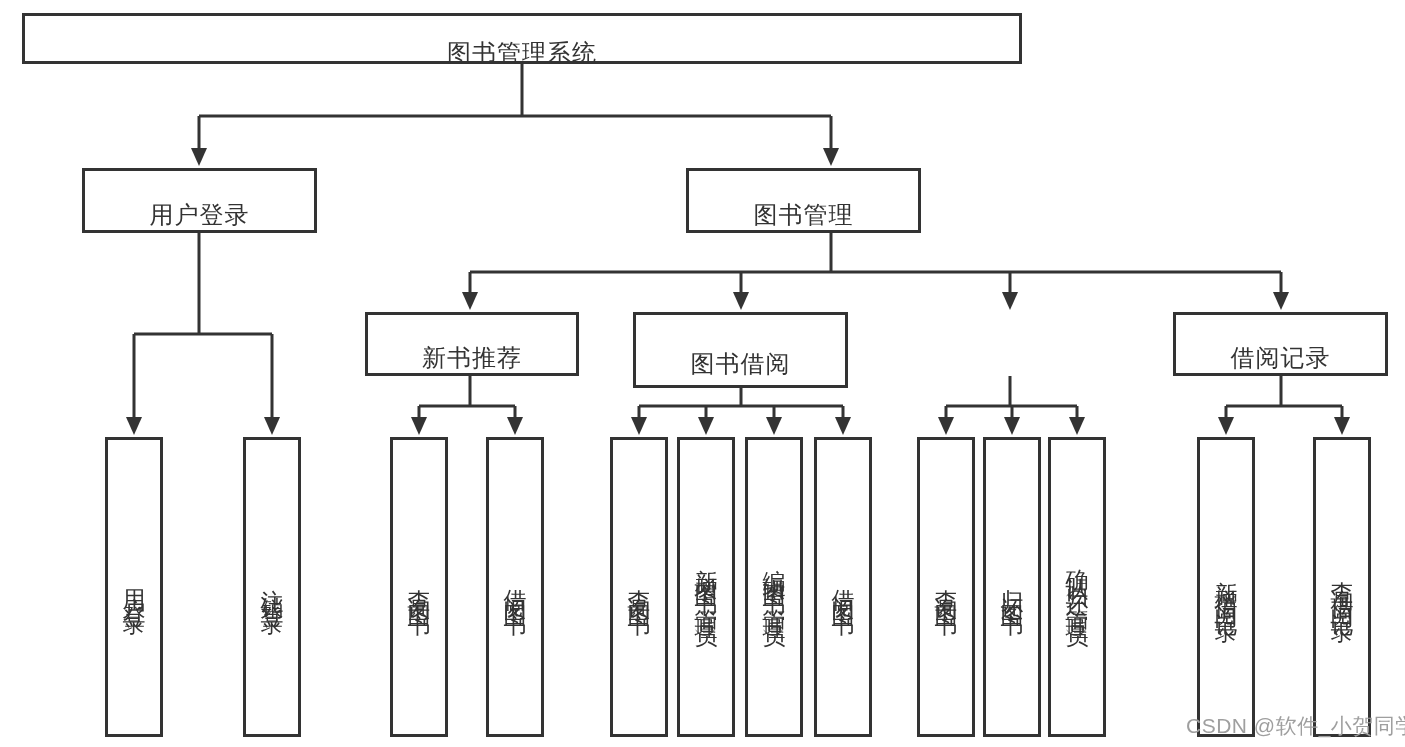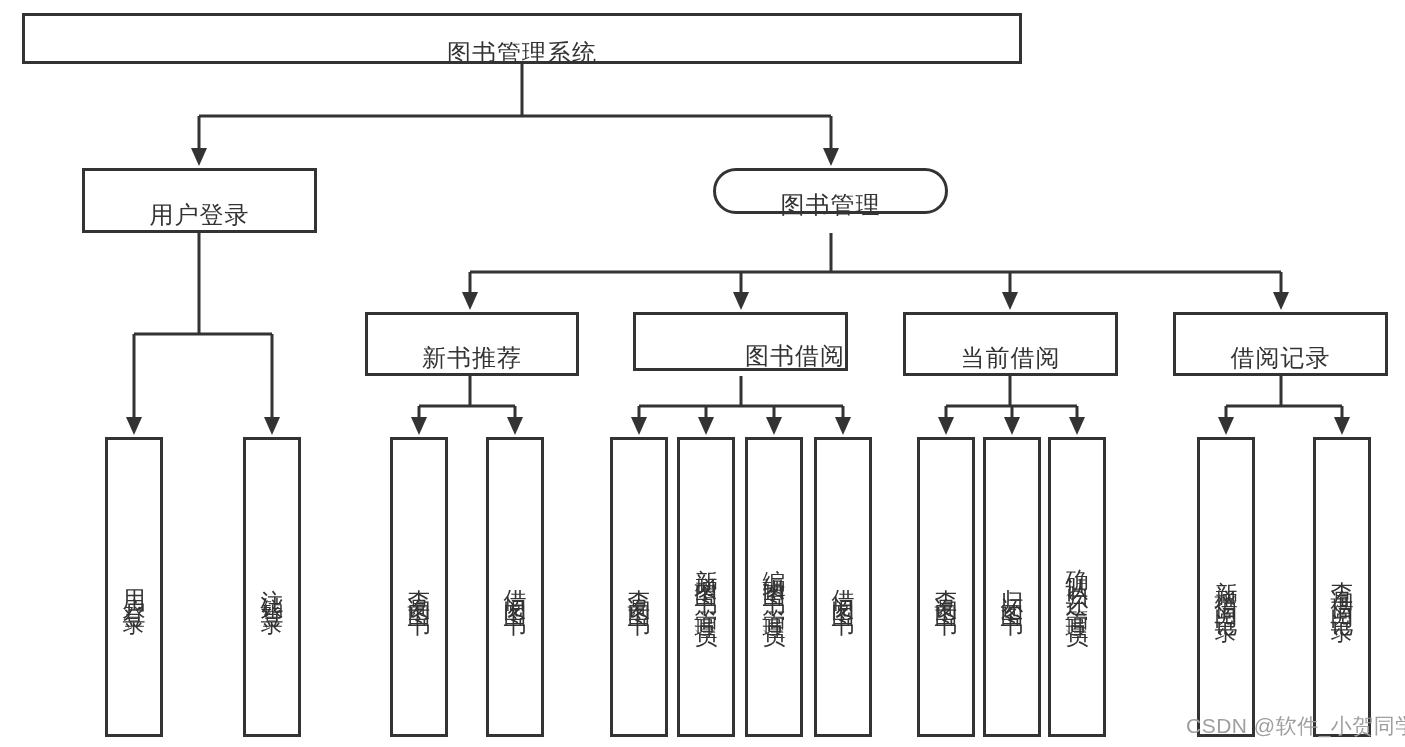--- a/index.html
+++ b/index.html
@@ -92,32 +92,29 @@
     </g>
   </svg>
 
   <div class="box" style="left:22px;top:13px;width:1000px;height:51px;">
     <span class="hlabel">图书管理系统</span>
   </div>
 
   <div class="box" style="left:82px;top:168px;width:235px;height:65px;">
     <span class="hlabel">用户登录</span>
   </div>
-  <div class="box" style="left:713px;top:168px;width:235px;height:46px;border-radius:23px;">
+  <div class="box" style="left:686px;top:168px;width:235px;height:65px;">
     <span class="hlabel">图书管理</span>
   </div>
 
   <div class="box" style="left:365px;top:312px;width:214px;height:64px;">
     <span class="hlabel">新书推荐</span>
   </div>
-  <div class="box" style="left:633px;top:312px;width:215px;height:59px;justify-content:flex-end;">
+  <div class="box" style="left:633px;top:312px;width:215px;height:76px;">
     <span class="hlabel">图书借阅</span>
-  </div>
-  <div class="box" style="left:903px;top:312px;width:215px;height:64px;">
-    <span class="hlabel">当前借阅</span>
   </div>
   <div class="box" style="left:1173px;top:312px;width:215px;height:64px;">
     <span class="hlabel">借阅记录</span>
   </div>
 
   <div class="box" style="left:105px;top:437px;width:58px;height:300px;">
     <span class="vtext">用户登录</span>
   </div>
   <div class="box" style="left:243px;top:437px;width:58px;height:300px;">
     <span class="vtext">注销登录</span>

